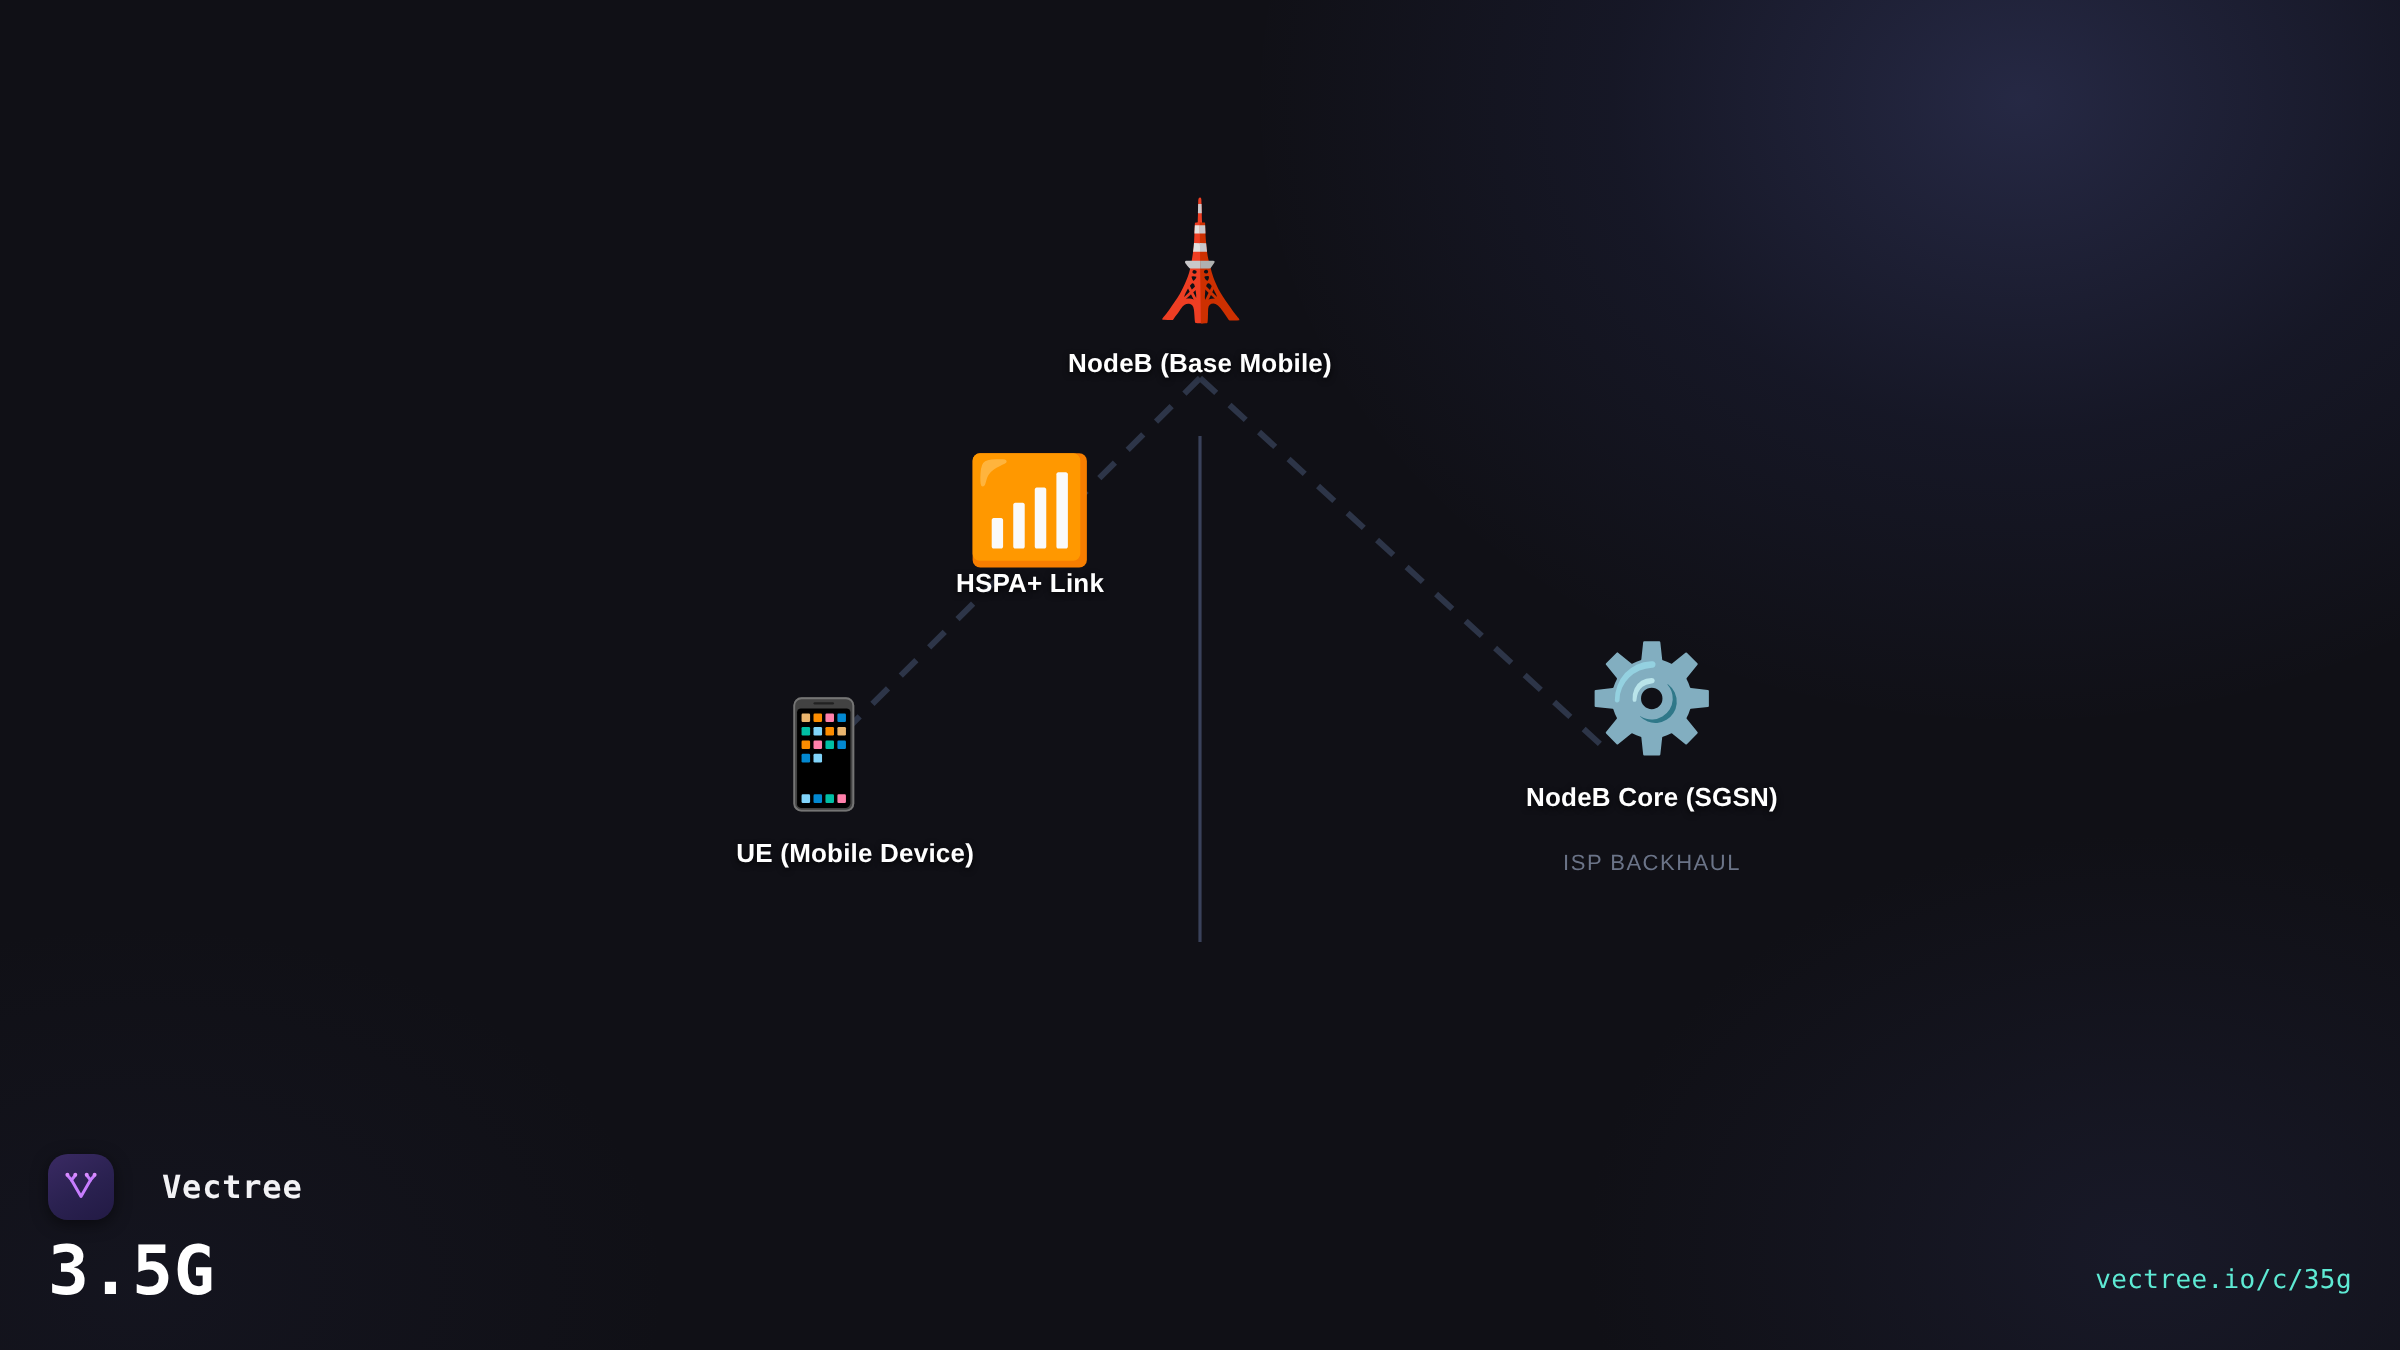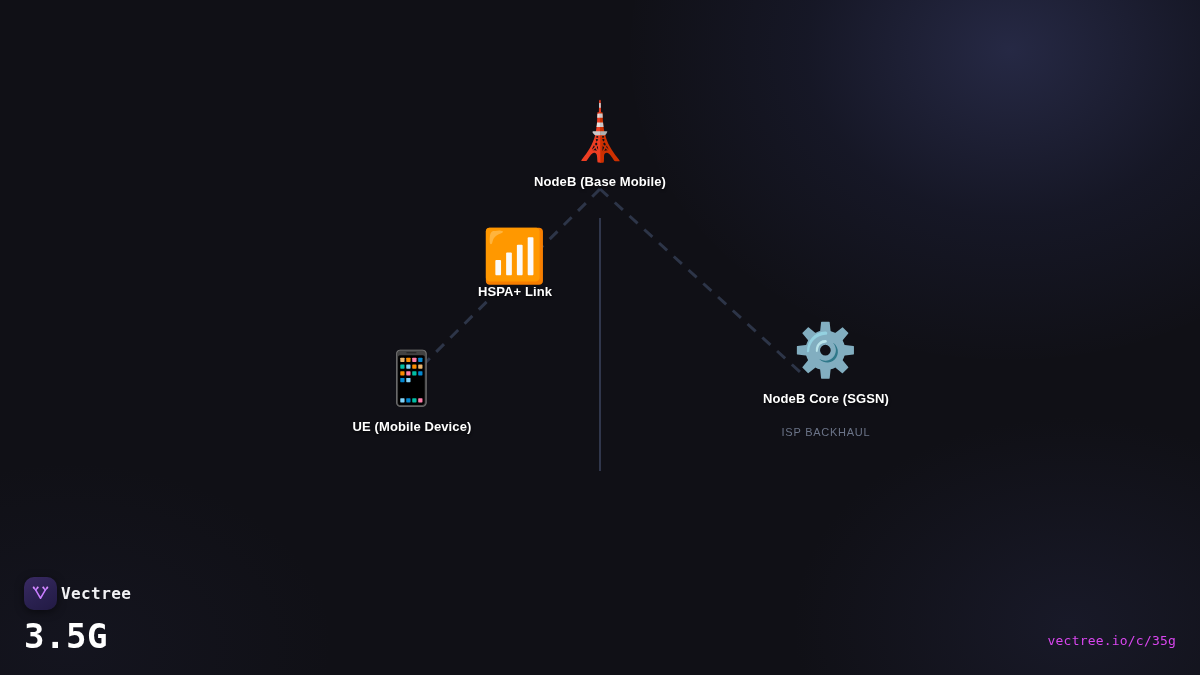--- a/index.html
+++ b/index.html
@@ -62,32 +62,32 @@
   #node-nodeb   { left:500px; top:104px;  width:200px; }
   #node-nodeb .node-icon   { font-size:56px; height:62px; }
   #node-nodeb .node-label  { margin-top:8px; }
 
   #node-hspa    { left:440px; top:230px;  width:150px; }
   #node-hspa .node-icon    { font-size:52px; height:54px; }
   #node-hspa .node-label   { }
 
   #node-ue      { left:337px; top:352px;  width:150px; }
   #node-ue .node-icon      { font-size:52px; height:54px; }
-  #node-ue .node-label     { margin-top:13px; }
+  #node-ue .node-label     { margin-top:13px;text-align:right; }
 
   #node-core    { left:746px; top:324px;  width:160px; }
   #node-core .node-icon    { font-size:52px; height:54px; }
   #node-core .node-label   { margin-top:13px; }
 
   
   #brand {
     position:absolute; left:24px; bottom:22px;
     display:flex; flex-direction:column; gap:9px;
   }
-  #brand-row { display:flex; align-items:center; gap:4px; }
+  #brand-row { display:flex; align-items:center; gap:24px; }
   #brand-logo {
     width:33px; height:33px;
     border-radius:10px;
     background:linear-gradient(150deg,#3a2a63 0%,#2a2150 55%,#221a44 100%);
     display:flex; align-items:center; justify-content:center;
     box-shadow:0 2px 8px rgba(0,0,0,0.5);
     flex:0 0 auto;
   }
   #brand-name {
     color:#f2f2f5;
@@ -99,21 +99,21 @@
   #brand-title {
     color:#ffffff;
     font-family:"DejaVu Sans Mono", monospace;
     font-size:34px;
     font-weight:700;
     letter-spacing:0.5px;
     line-height:1;
   }
   #footer-url {
     position:absolute; right:24px; bottom:27px;
-    color:#d946ef;
+    color:#5eead4;
     font-family:"DejaVu Sans Mono", monospace;
     font-size:13px;
     letter-spacing:0.2px;
   }
 </style>
 </head>
 <body>
 
 <div id="stage">
 

